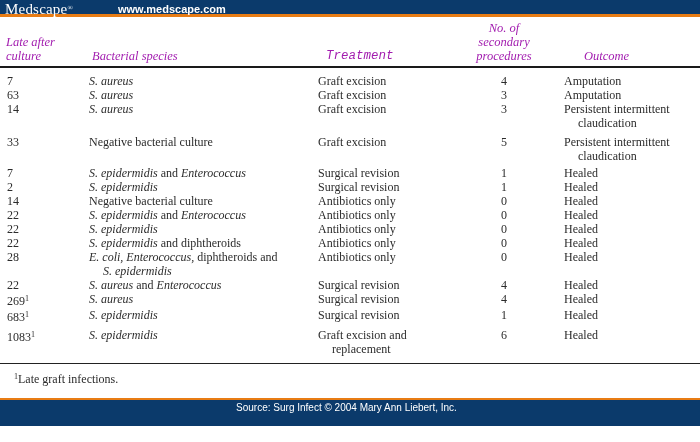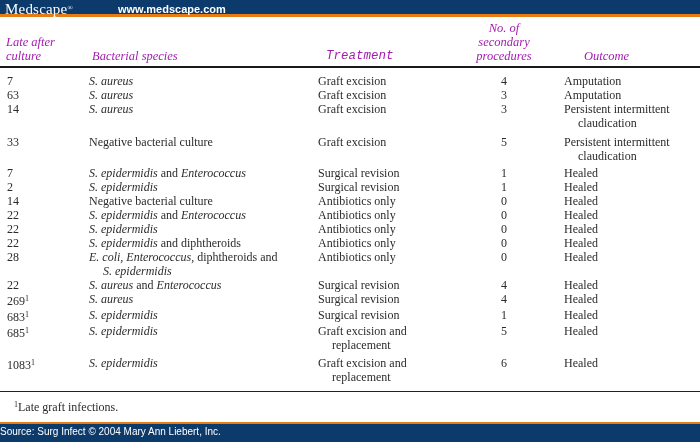--- a/index.html
+++ b/index.html
@@ -70,24 +70,24 @@
   .it { font-style: italic; }
 
   
   .footnote {
     padding: 8px 0 0 14px; font-size: 12px; color: #2b2b2b;
   }
   .footnote sup { font-size: 8px; vertical-align: 4px; }
 
   
   .bottombar {
-    position: absolute; left: 0; bottom: 0; width: 700px; height: 20px;
+    position: absolute; left: 0; bottom: 16px; width: 700px; height: 28px;
     background: var(--navy, #0b3a6b);
     border-top: 2px solid var(--orange, #e87c14);
-    text-align: left;
+    text-align: center;
   }
   .source {
     color: #ffffff; font-family: "Liberation Sans", sans-serif;
     font-size: 10px; line-height: 16px; padding-right: 7px;
   }
 </style>
 </head>
 <body>
 
 <div class="topbar">
@@ -295,33 +295,20 @@
         </td>
         <td class="c-treat">
           <div class="hang">Surgical revision</div>
         </td>
         <td class="c-n">1</td>
         <td class="c-outcome">
           <div class="hang">Healed</div>
         </td>
       </tr>
       <tr>
-        <td class="c-days">685<sup>1</sup></td>
-        <td class="c-species">
-          <div class="hang"><span class="it">S. epidermidis</span></div>
-        </td>
-        <td class="c-treat">
-          <div class="hang">Graft excision and replacement</div>
-        </td>
-        <td class="c-n">5</td>
-        <td class="c-outcome">
-          <div class="hang">Healed</div>
-        </td>
-      </tr>
-      <tr>
         <td class="c-days" style="padding-top: 4px; margin-left: 20px;">1083<sup>1</sup></td>
         <td class="c-species" style="padding-top: 4px;">
           <div class="hang"><span class="it">S. epidermidis</span></div>
         </td>
         <td class="c-treat" style="padding-top: 4px;">
           <div class="hang">Graft excision and replacement</div>
         </td>
         <td class="c-n" style="padding-top: 4px;">6</td>
         <td class="c-outcome" style="padding-top: 4px;">
           <div class="hang">Healed</div>

